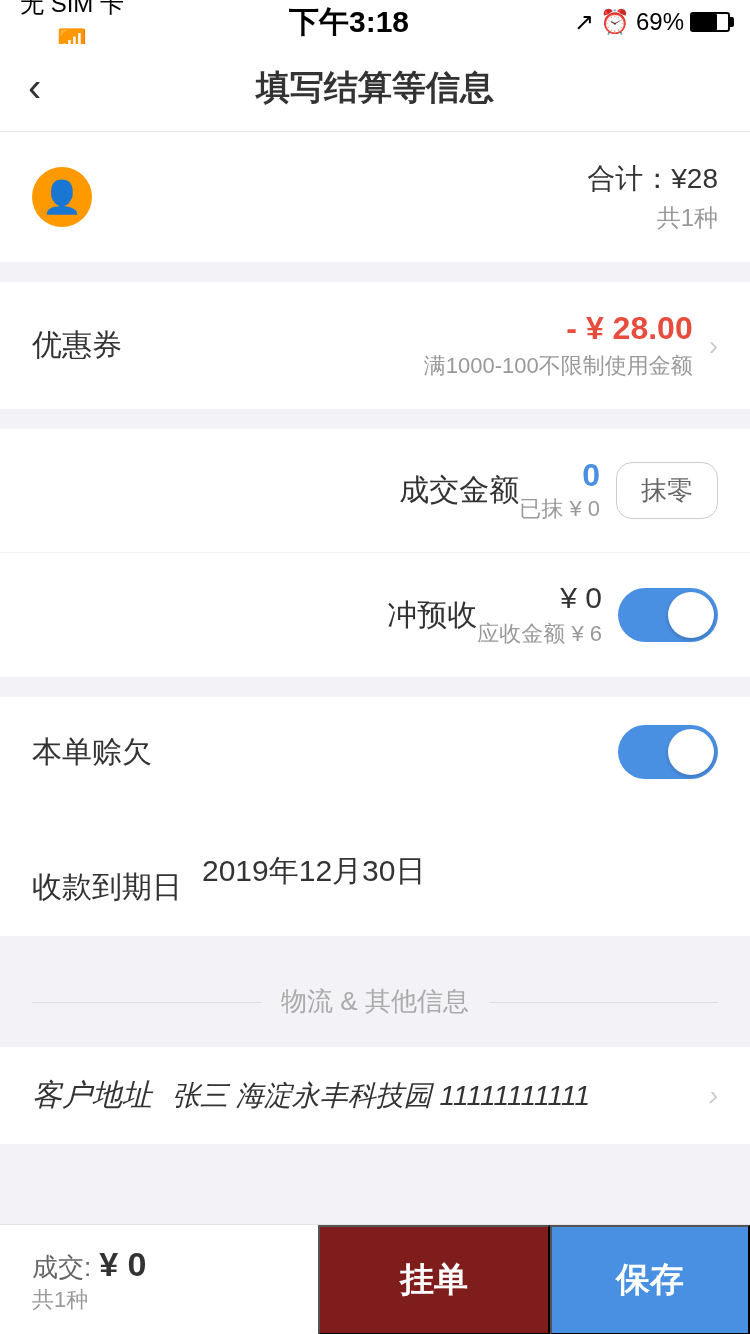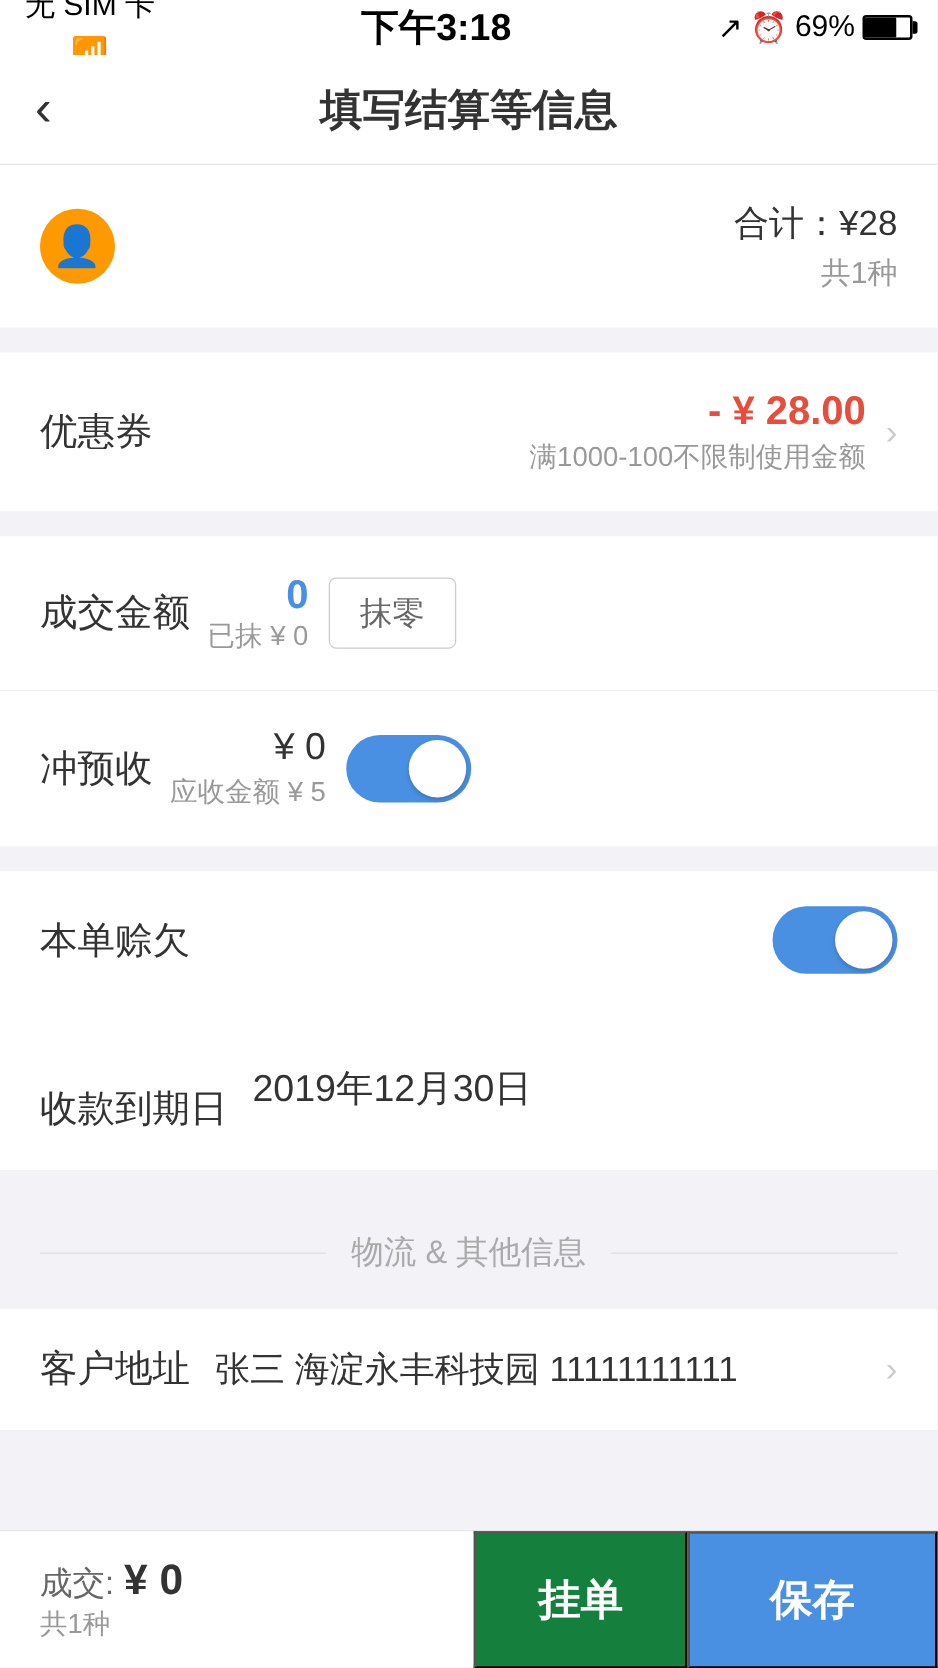--- a/index.html
+++ b/index.html
@@ -66,24 +66,23 @@
     }
 
     
     .section {
       background: #fff;
       margin-bottom: 20px;
     }
     .section-row {
       display: flex;
       align-items: center;
-      justify-content: flex-start;
+      justify-content: flex-end;
       padding: 28px 32px;
       border-bottom: 1px solid #f0f0f0;
-      gap: 14px;
     }
     .section-row:last-child { border-bottom: none; }
 
     
     .customer-row {
       display: flex;
       align-items: center;
       justify-content: space-between;
       padding: 28px 32px;
     }
@@ -113,21 +112,21 @@
     .chevron { font-size: 28px; color: #ccc; margin-left: 8px; }
 
     
     .trade-label { font-size: 30px; color: #333; }
     .trade-right { display: flex; align-items: center; gap: 16px; }
     .trade-amount { font-size: 32px; color: #4a90e2; font-weight: 600; }
     .trade-right-inner { text-align: right; }
     .trade-discounted { font-size: 22px; color: #999; }
     .round-btn {
       border: 1.5px solid #ccc;
-      border-radius: 6px;
+      border-radius: 16px;
       padding: 10px 24px;
       font-size: 26px;
       color: #666;
       background: #fff;
       cursor: pointer;
     }
 
     
     .prepay-label { font-size: 30px; color: #333; }
     .prepay-right { display: flex; align-items: center; gap: 16px; }
@@ -178,21 +177,21 @@
     .logistics-text-wrap {
       position: relative; z-index: 1;
       background: #f2f2f7;
       display: inline-block;
       padding: 0 20px;
     }
 
     
     .address-row {
       display: flex; align-items: center; justify-content: space-between;
-      padding: 28px 32px; background: #fff;
+      padding: 28px 32px; background: #fff; font-style: italic;
     }
     .address-label { font-size: 30px; color: #333; flex-shrink: 0; margin-right: 20px; }
     .address-value { font-size: 28px; color: #333; flex: 1; }
     .address-chevron { font-size: 28px; color: #ccc; }
 
     
     .bottom-bar {
       position: fixed;
       bottom: 0; left: 0; width: 750px;
       height: 110px;
@@ -203,22 +202,22 @@
     }
     .bottom-left {
       flex: 1;
       display: flex; flex-direction: column;
       padding: 0 32px;
     }
     .bottom-trade-label { font-size: 26px; color: #666; }
     .bottom-trade-amount { font-size: 34px; color: #333; font-weight: 600; }
     .bottom-count { font-size: 22px; color: #999; }
     .bottom-btn-pending {
-      width: 171px; height: 110px;
-      background: #15803d;
+      width: 232px; height: 110px;
+      background: #7f1d1d;
       display: flex; align-items: center; justify-content: center;
       font-size: 34px; color: #fff; font-weight: 600;
       cursor: pointer;
     }
     .bottom-btn-save {
       width: 200px; height: 110px;
       background: #4a90e2;
       display: flex; align-items: center; justify-content: center;
       font-size: 34px; color: #fff; font-weight: 600;
       cursor: pointer;
@@ -286,21 +285,21 @@
       </div>
       <button class="round-btn">抹零</button>
     </div>
   </div>
 
   <div class="section-row">
     <span class="prepay-label">冲预收</span>
     <div class="prepay-right">
       <div class="prepay-right-inner">
         <div class="prepay-amount">¥ 0</div>
-        <div class="prepay-receivable">应收金额 ¥ 5</div>
+        <div class="prepay-receivable">应收金额 ¥ 6</div>
       </div>
       <div class="toggle">
         <div class="toggle-knob"></div>
       </div>
     </div>
   </div>
 </div>
 
 <div class="section">
   <div class="debt-row">

